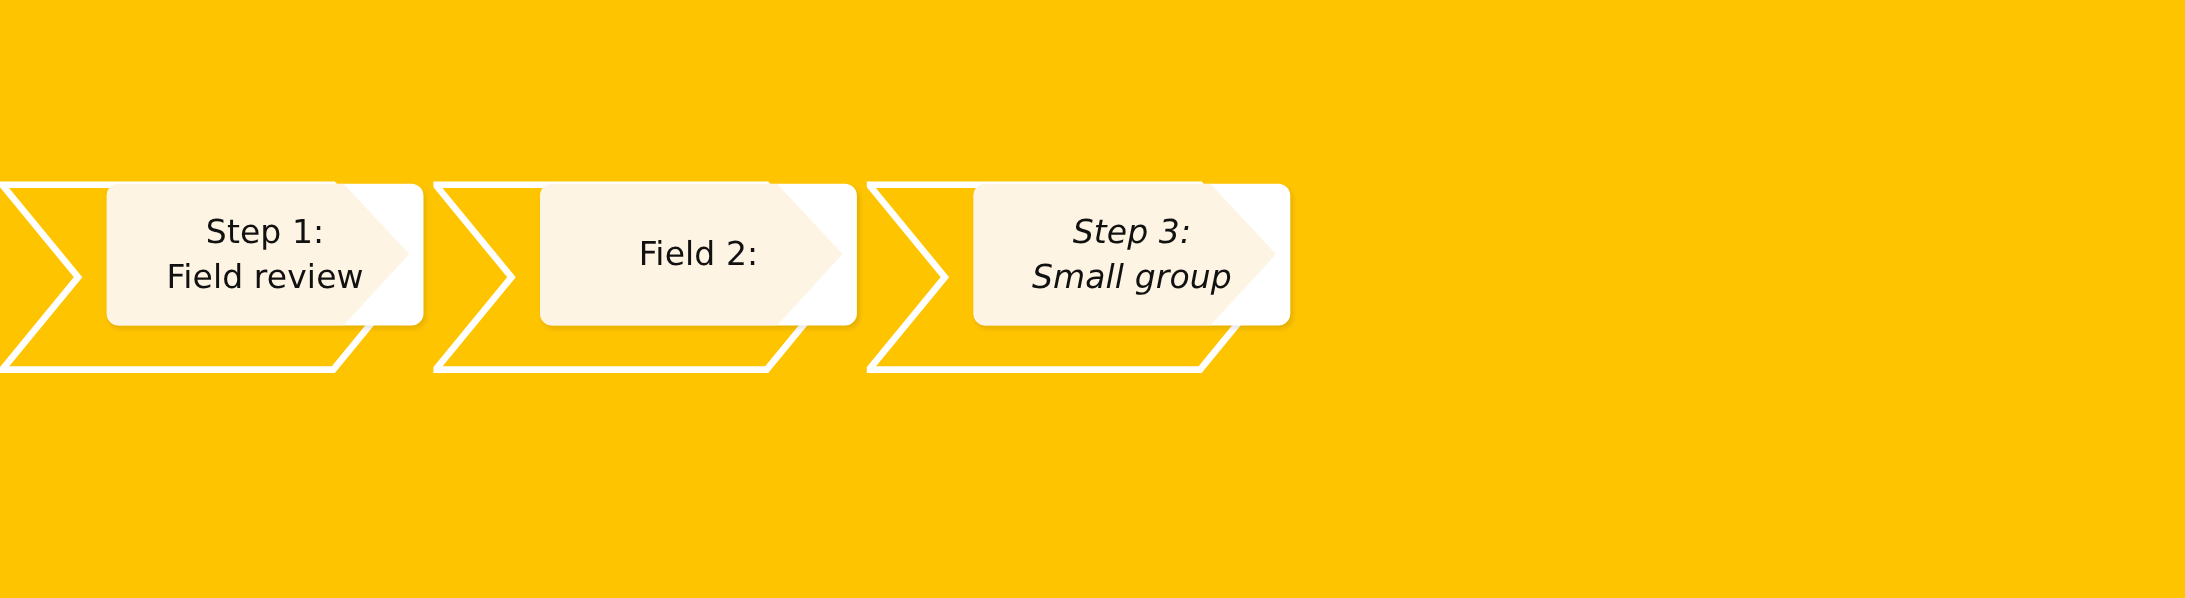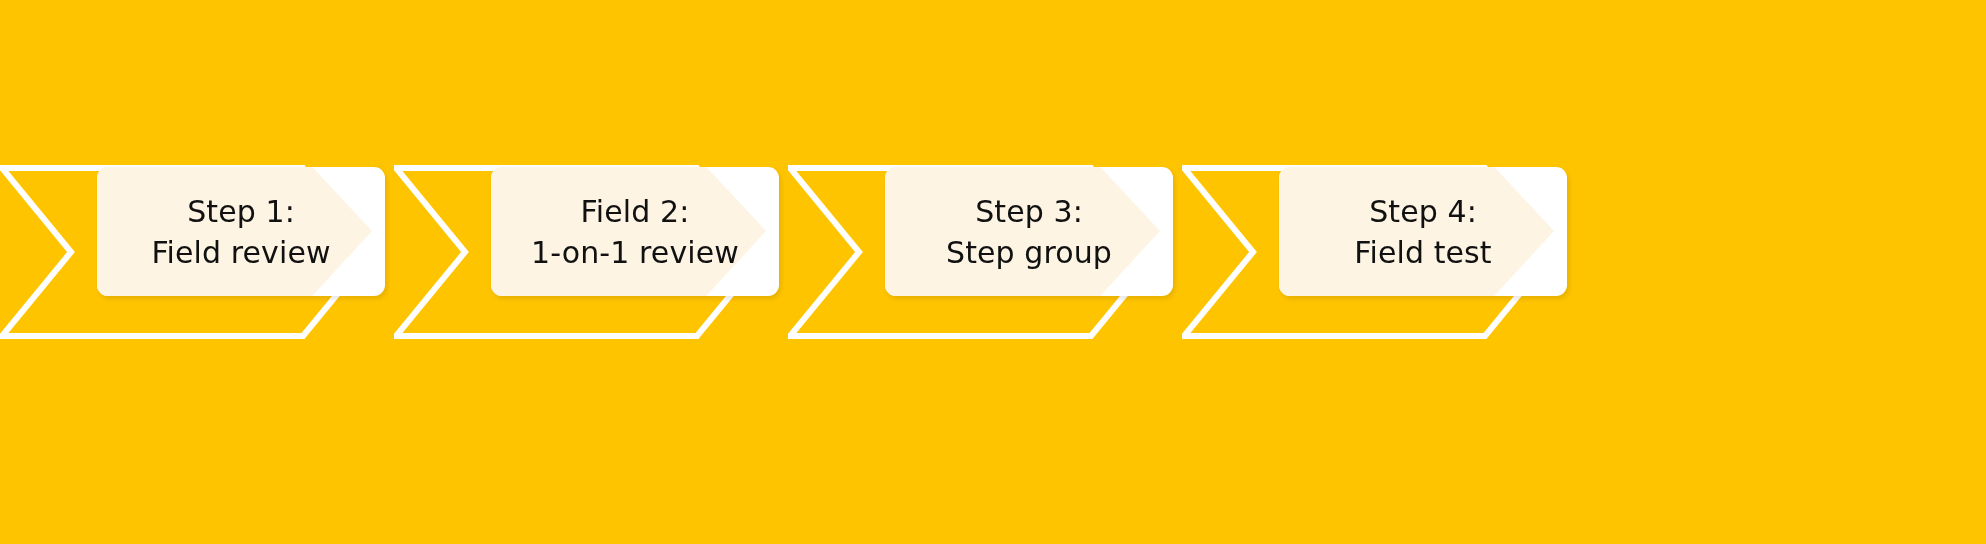--- a/index.html
+++ b/index.html
@@ -27,21 +27,21 @@
     height: 544px;
   }
   .step {
     position: absolute;
     top: 0;
     width: 497px;
     height: 544px;
   }
   .step-1 { left: 0px; padding-left: 32px; }
   .step-2 { left: 394px; }
-  .step-3 { left: 788px; }
+  .step-3 { left: 788px; font-style: italic; }
   .step-4 { left: 1182px; }
 
   
   .chevron-outline {
     position: absolute;
     left: 0;
     top: 0;
     width: 497px;
     height: 544px;
     pointer-events: none;
@@ -110,49 +110,34 @@
     <div class="step step-2">
       <svg class="chevron-outline" viewBox="0 0 497 544">
         <path d="M 2 168 L 303 168 L 372 252 L 303 336 L 2 336 L 71 252 Z" fill="none" stroke="#FFFFFF" stroke-width="6" stroke-linejoin="miter"></path>
       </svg>
       <div class="card">
         <svg class="card-chevron-tint" viewBox="0 0 288 129">
           <path d="M -10 -10 L 206 -10 L 275 64 L 206 139 L -10 139 Z" fill="#FDF4E3"></path>
         </svg>
         <div class="card-label">
           <span class="line">Field 2:</span>
-          <span class="line">1-on-1 review</span>
         </div>
       </div>
     </div>
 
     <div class="step step-3">
       <svg class="chevron-outline" viewBox="0 0 497 544">
         <path d="M 2 168 L 303 168 L 372 252 L 303 336 L 2 336 L 71 252 Z" fill="none" stroke="#FFFFFF" stroke-width="6" stroke-linejoin="miter"></path>
       </svg>
       <div class="card">
         <svg class="card-chevron-tint" viewBox="0 0 288 129">
           <path d="M -10 -10 L 206 -10 L 275 64 L 206 139 L -10 139 Z" fill="#FDF4E3"></path>
         </svg>
         <div class="card-label">
           <span class="line">Step 3:</span>
-          <span class="line">Step group</span>
+          <span class="line">Small group</span>
         </div>
       </div>
     </div>
 
-    <div class="step step-4">
-      <svg class="chevron-outline" viewBox="0 0 497 544">
-        <path d="M 2 168 L 303 168 L 372 252 L 303 336 L 2 336 L 71 252 Z" fill="none" stroke="#FFFFFF" stroke-width="6" stroke-linejoin="miter"></path>
-      </svg>
-      <div class="card">
-        <svg class="card-chevron-tint" viewBox="0 0 288 129">
-          <path d="M -10 -10 L 206 -10 L 275 64 L 206 139 L -10 139 Z" fill="#FDF4E3"></path>
-        </svg>
-        <div class="card-label">
-          <span class="line">Step 4:</span>
-          <span class="line">Field test</span>
-        </div>
-      </div>
-    </div>
 
   </div>
 </div>
 
 </body></html>

